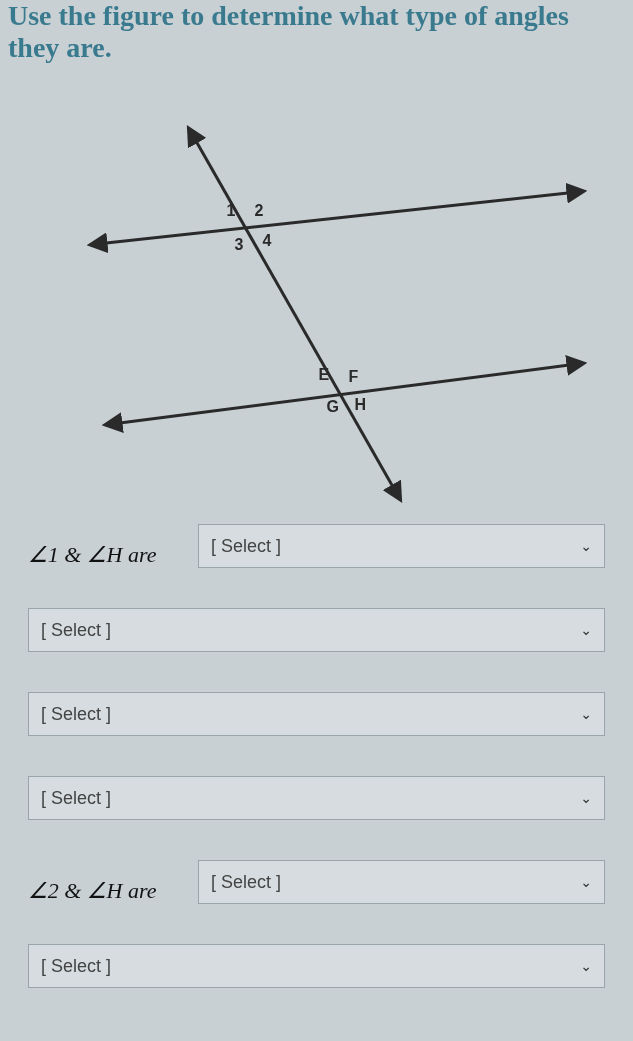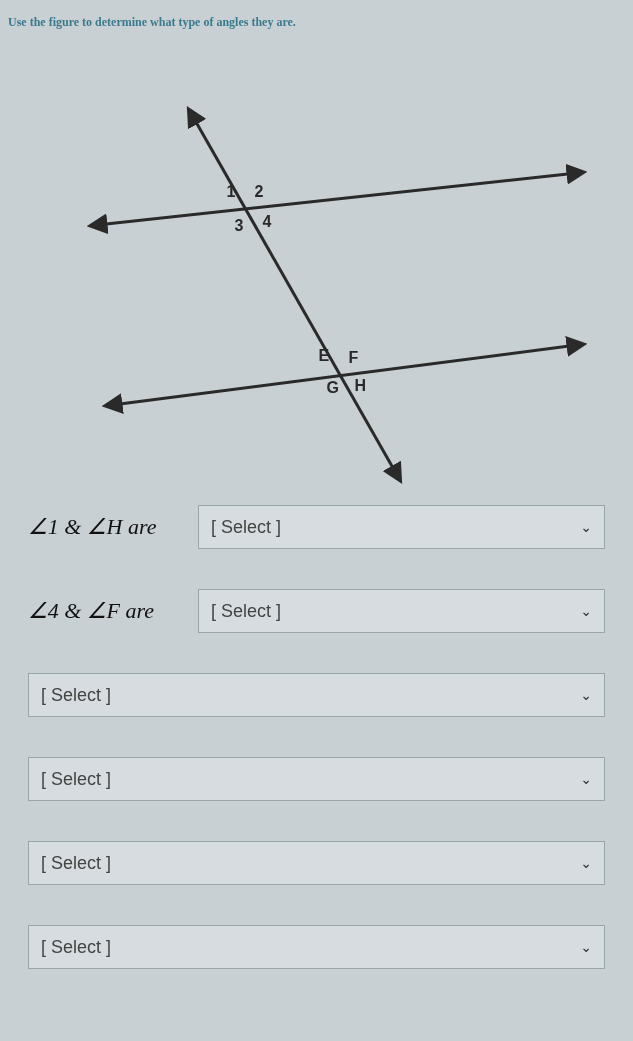--- a/index.html
+++ b/index.html
@@ -8,43 +8,43 @@
     width: 633px;
     height: 1041px;
     background: #c8d0d4;
     font-family: Georgia, 'Times New Roman', serif;
     position: relative;
     overflow: hidden;
   }
   .title {
     color: #3a7a8e;
     font-weight: bold;
-    font-size: 12px;
-    padding: 15px 8px;
+    font-size: 28px;
+    padding: 0 8px;
   }
   .figure-area {
     width: 600px;
     height: 440px;
     margin: 0 auto;
     position: relative;
   }
   .figure-area svg { position: absolute; top: 0; left: 0; }
   .angle-label {
     position: absolute;
     font-family: Arial, sans-serif;
     font-weight: bold;
     font-size: 16px;
     color: #2a2a2a;
   }
   .questions {
     padding: 20px 28px;
   }
   .qrow {
     display: flex;
-    align-items: center;
+    align-items: flex-end;
     margin-bottom: 40px;
   }
   .qlabel {
     font-family: 'Times New Roman', serif;
     font-size: 22px;
     color: #111;
     font-style: italic;
     width: 170px;
     flex-shrink: 0;
   }
@@ -108,21 +108,20 @@
 
   <div class="qrow">
     <div class="qlabel">∠1 &amp; ∠H are</div>
     <div class="select-wrap">
       <span class="select-text">[ Select ]</span>
       <span class="chevron">⌄</span>
     </div>
   </div>
 
   <div class="qrow">
-    <div class="qlabel">∠4 &amp; ∠F are</div>
     <div class="select-wrap">
       <span class="select-text">[ Select ]</span>
       <span class="chevron">⌄</span>
     </div>
   </div>
 
   <div class="qrow">
     <div class="select-wrap">
       <span class="select-text">[ Select ]</span>
       <span class="chevron">⌄</span>
@@ -130,20 +129,21 @@
   </div>
 
   <div class="qrow">
     <div class="select-wrap">
       <span class="select-text">[ Select ]</span>
       <span class="chevron">⌄</span>
     </div>
   </div>
 
   <div class="qrow">
+    <div class="qlabel">∠2 &amp; ∠H are</div>
     <div class="select-wrap">
       <span class="select-text">[ Select ]</span>
       <span class="chevron">⌄</span>
     </div>
   </div>
 
   <div class="qrow">
     <div class="select-wrap">
       <span class="select-text">[ Select ]</span>
       <span class="chevron">⌄</span>

